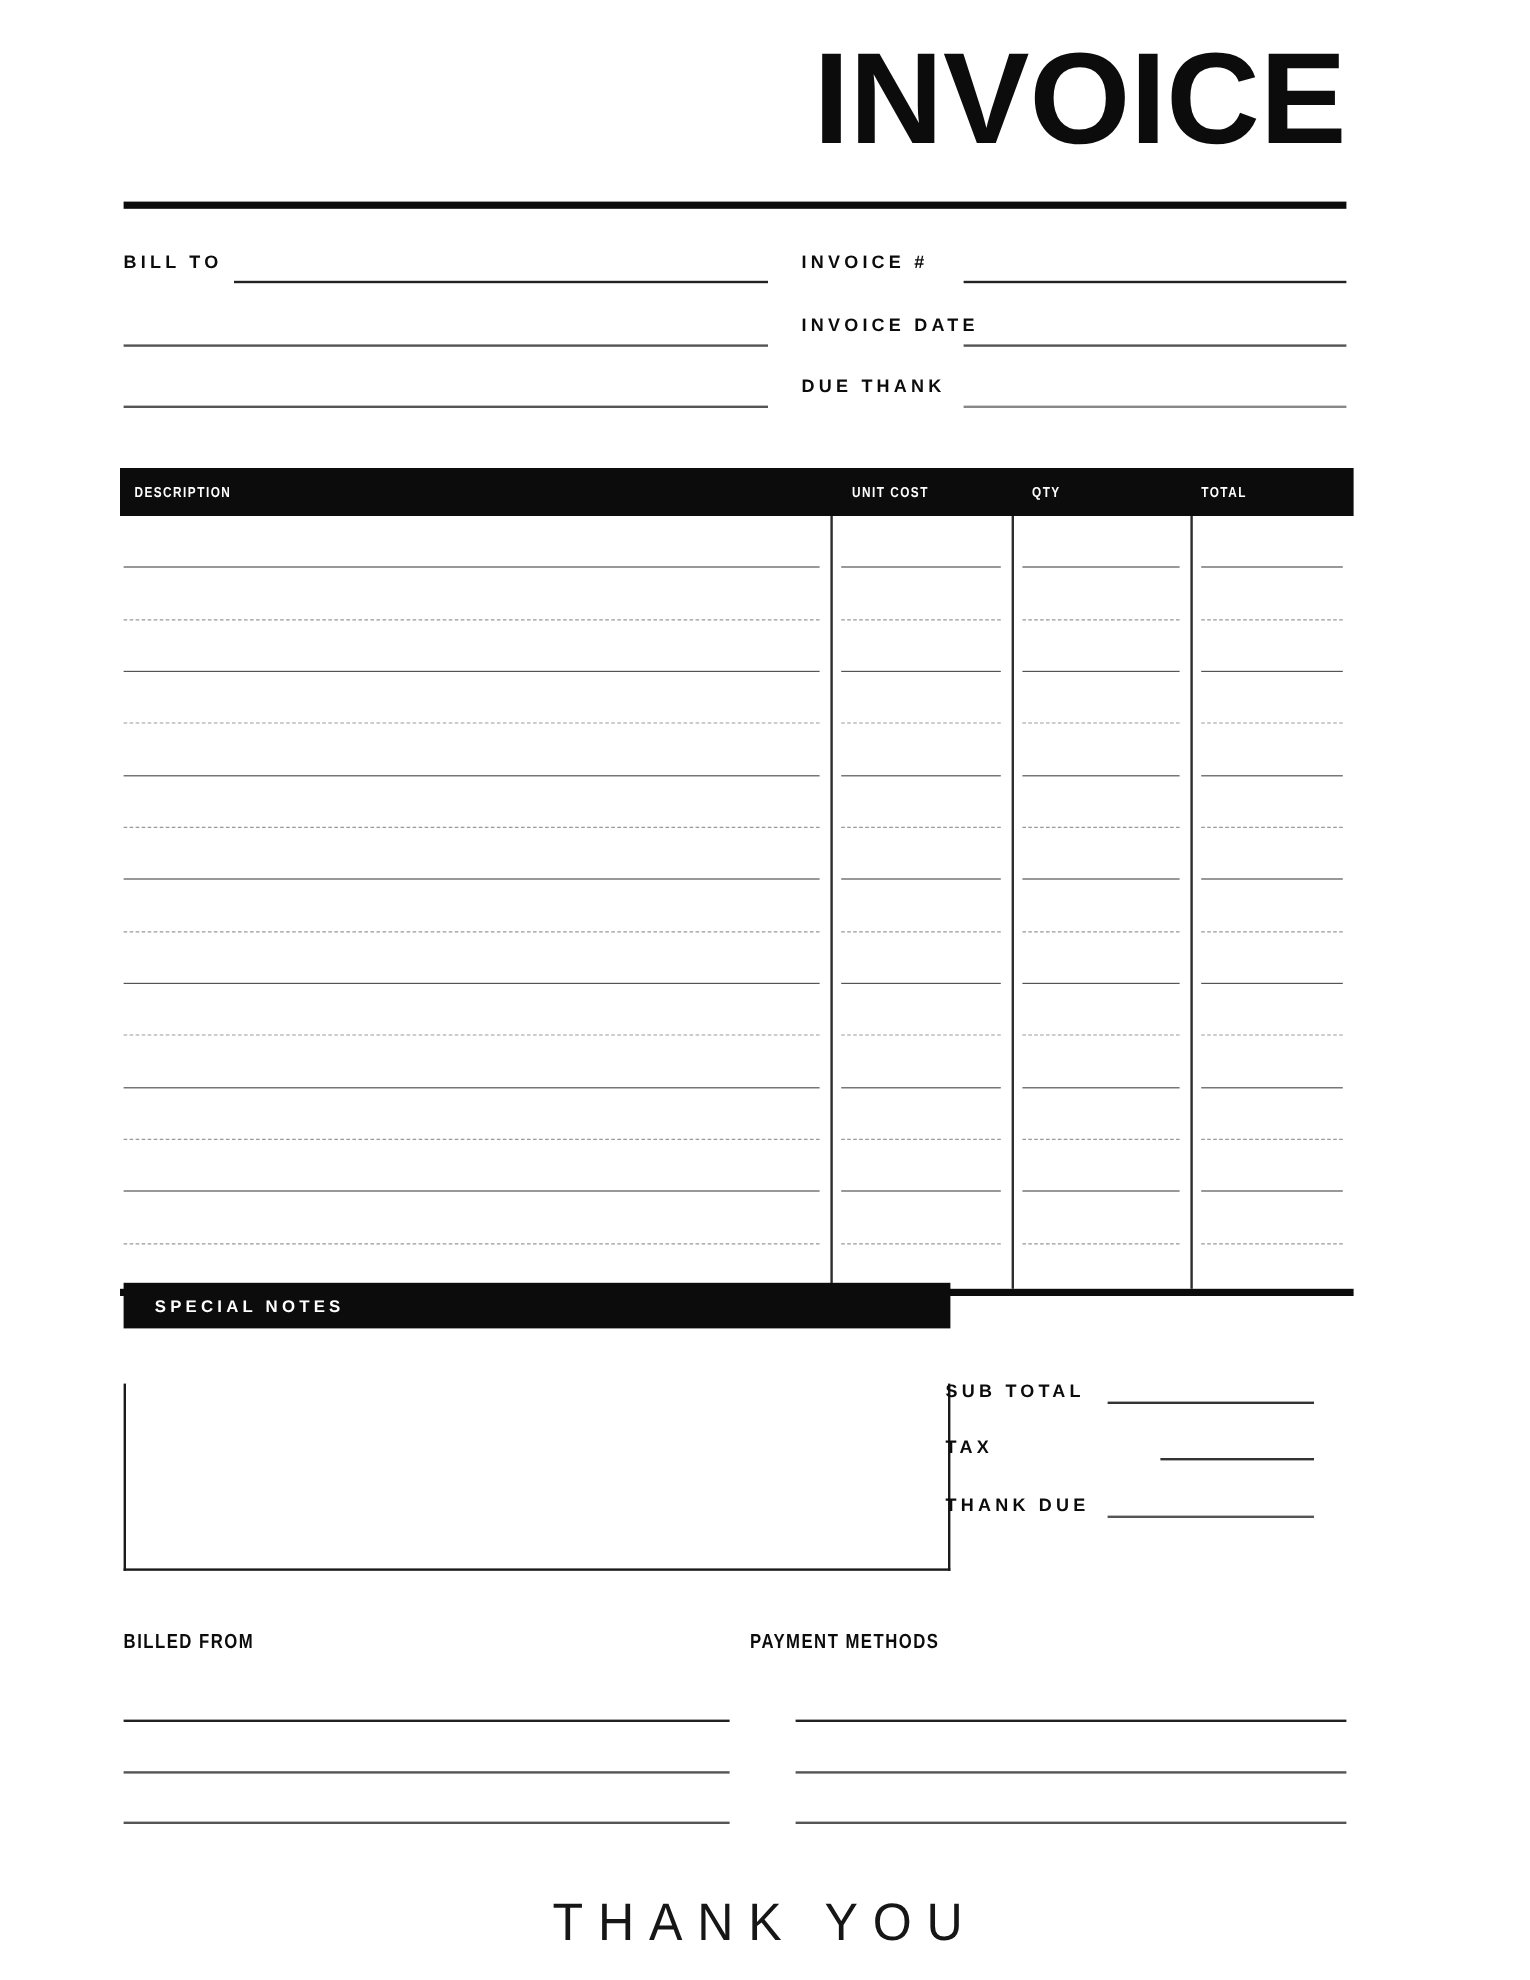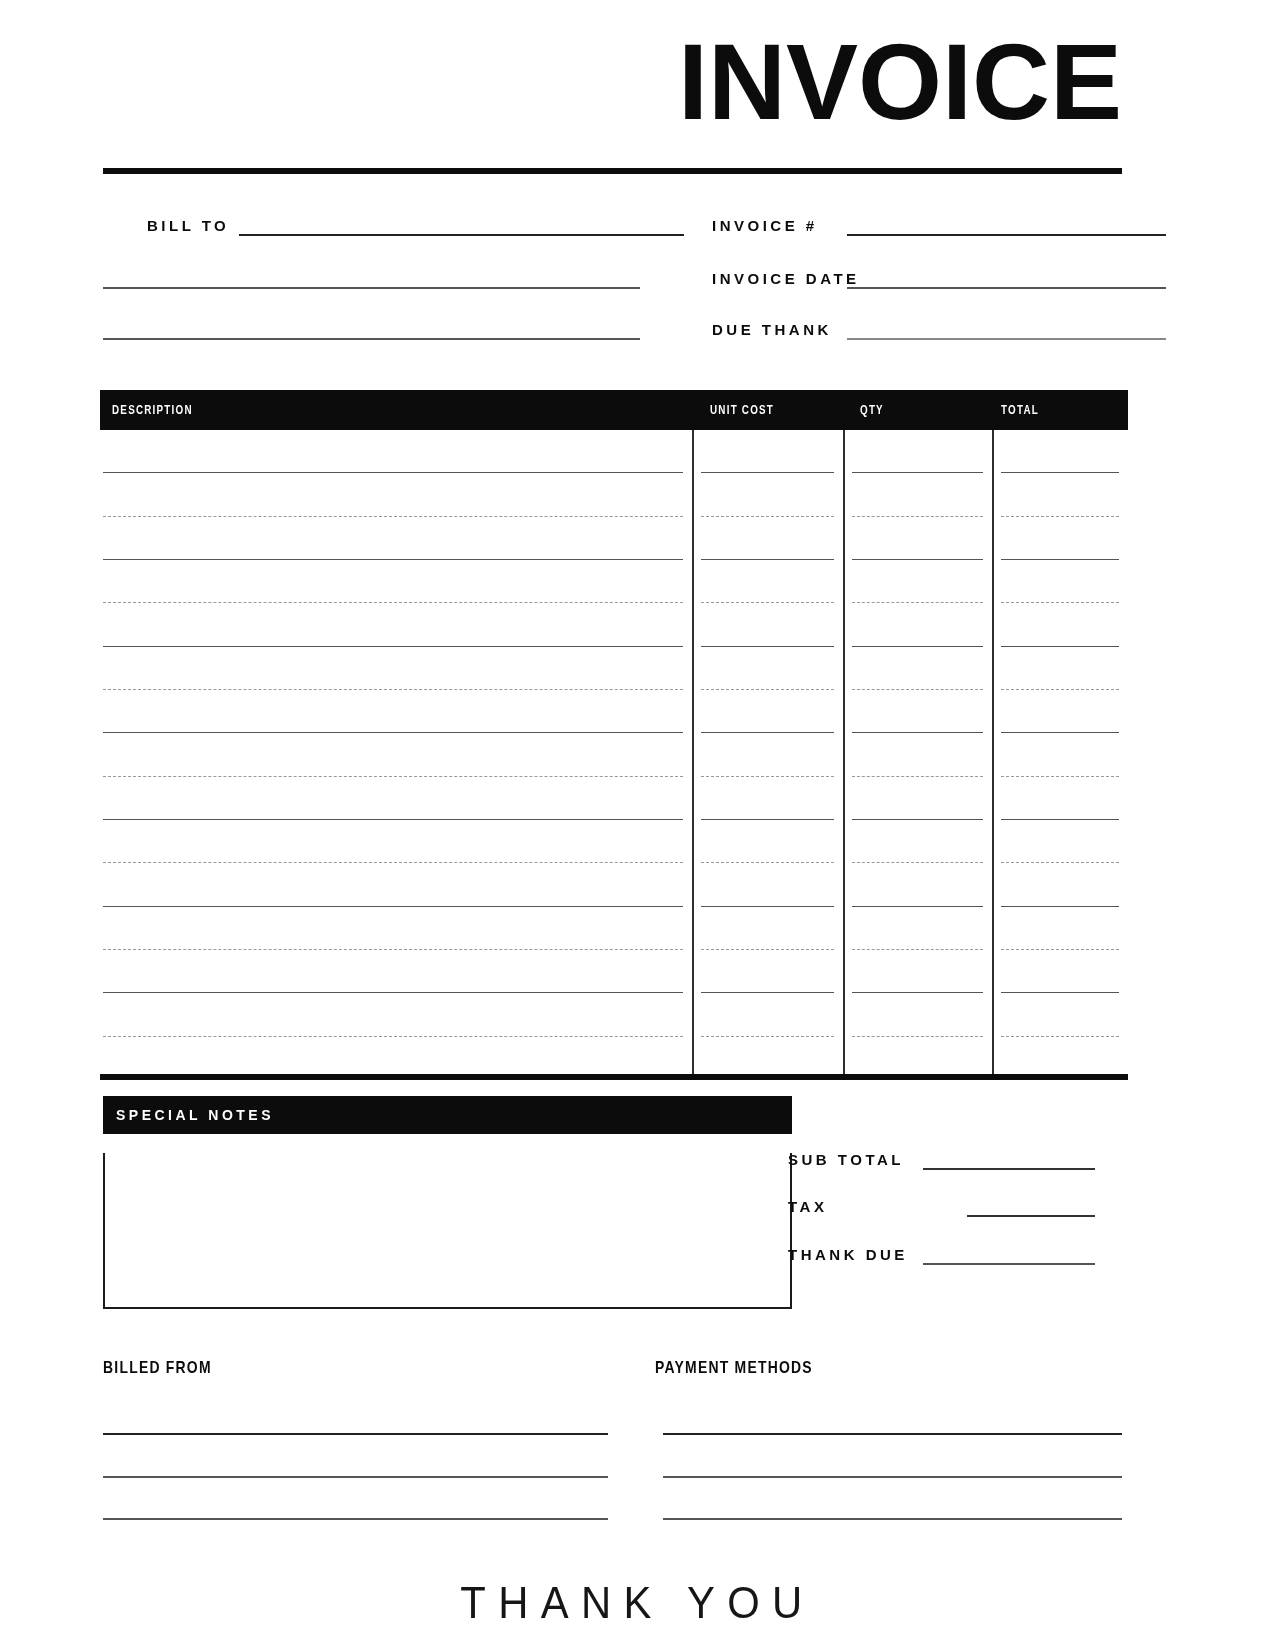--- a/index.html
+++ b/index.html
@@ -12,21 +12,21 @@
 
   
   .title{position:absolute;top:28px;right:153px;font-size:108px;font-weight:700;letter-spacing:0px;color:var(--ink);line-height:1;}
   .top-rule{position:absolute;left:103px;right:153px;top:168px;height:6px;background:var(--ink);}
 
   
   .lbl{font-size:15px;font-weight:700;letter-spacing:3.5px;color:var(--ink);white-space:nowrap;}
   .cond{display:inline-block;transform:scaleX(0.82);transform-origin:left center;letter-spacing:1.5px;}
 
   
-  .frow{position:absolute;display:flex;align-items:flex-end;height:26px;margin-left:44px;}
+  .frow{position:absolute;display:flex;height:26px;}
   .frow .lbl{padding-bottom:2px;}
   .wline{flex:1;border-bottom:2px solid var(--rule-dark);height:100%;}
   .wline.mid{border-bottom-color:var(--rule-mid);}
   .wline.light{border-bottom-color:var(--rule-light);}
   .lone{position:absolute;border-bottom:2px solid var(--rule-mid);}
 
   
   .thead{position:absolute;left:100px;top:390px;width:1028px;height:40px;background:var(--ink);
          display:grid;grid-template-columns:592px 151px 149px 136px;align-items:center;}
   .thead .lbl{color:#fff;font-size:12px;}
@@ -35,21 +35,21 @@
   .trow{display:grid;grid-template-columns:592px 151px 149px 136px;height:43.35px;}
   .tcell{position:relative;}
   .tcell::after{content:"";position:absolute;left:9px;right:9px;bottom:0;border-bottom:1.5px solid var(--rule-mid);}
   .tcell.first::after{left:3px;}
   .trow:nth-child(1) .tcell::after{border-bottom-color:var(--rule-dark);}
   .tcell.dashed::after{border-bottom:1.5px dashed var(--dotted);}
   .vd{position:absolute;top:0;bottom:0;width:1.5px;background:#2e2e2e;}
   .vd1{left:592px;} .vd2{left:743px;} .vd3{left:892px;}
 
   
-  .notes-bar{position:absolute;left:103px;top:1096px;width:689px;height:38px;background:var(--ink);display:flex;align-items:center;padding-left:13px;}
+  .notes-bar{position:absolute;left:103px;top:1069px;width:689px;height:38px;background:var(--ink);display:flex;align-items:center;padding-left:26px;}
   .notes-bar .lbl{color:#fff;font-size:14px;}
   .notes-box{position:absolute;left:103px;top:1153px;width:689px;height:156px;border:2.5px solid #1a1a1a;border-top:none;background:var(--paper);}
 
   
   .trowt{position:absolute;left:788px;width:307px;height:24px;display:flex;align-items:flex-end;}
   .trowt .lbl{width:135px;padding-bottom:2px;}
   .trowt .wline{border-bottom-width:2px;}
 
   
   .sec-lbl{position:absolute;font-size:17px;font-weight:700;}
@@ -193,21 +193,21 @@
     <span class="wline" style="border-bottom-color:#333;"></span>
   </div>
   <div class="trowt" style="top:1241px;">
     <span class="lbl">THANK DUE</span>
     <span class="wline mid"></span>
   </div>
 
   <span class="sec-lbl" style="left:103px;top:1358px;">
     <span class="cond">BILLED FROM</span>
   </span>
-  <span class="sec-lbl" style="left:655px;top:1358px;text-align:center;">
+  <span class="sec-lbl" style="left:625px;top:1358px;text-align:center;">
     <span class="cond">PAYMENT METHODS</span>
   </span>
 
   <div class="lone" style="left:103px;top:1411px;width:505px;height:24px;border-bottom-color:var(--rule-dark);"></div>
   <div class="lone" style="left:103px;top:1454px;width:505px;height:24px;"></div>
   <div class="lone light" style="left:103px;top:1496px;width:505px;height:24px;"></div>
 
   <div class="lone" style="left:663px;top:1411px;width:459px;height:24px;border-bottom-color:var(--rule-dark);"></div>
   <div class="lone" style="left:663px;top:1454px;width:459px;height:24px;"></div>
   <div class="lone light" style="left:663px;top:1496px;width:459px;height:24px;"></div>

